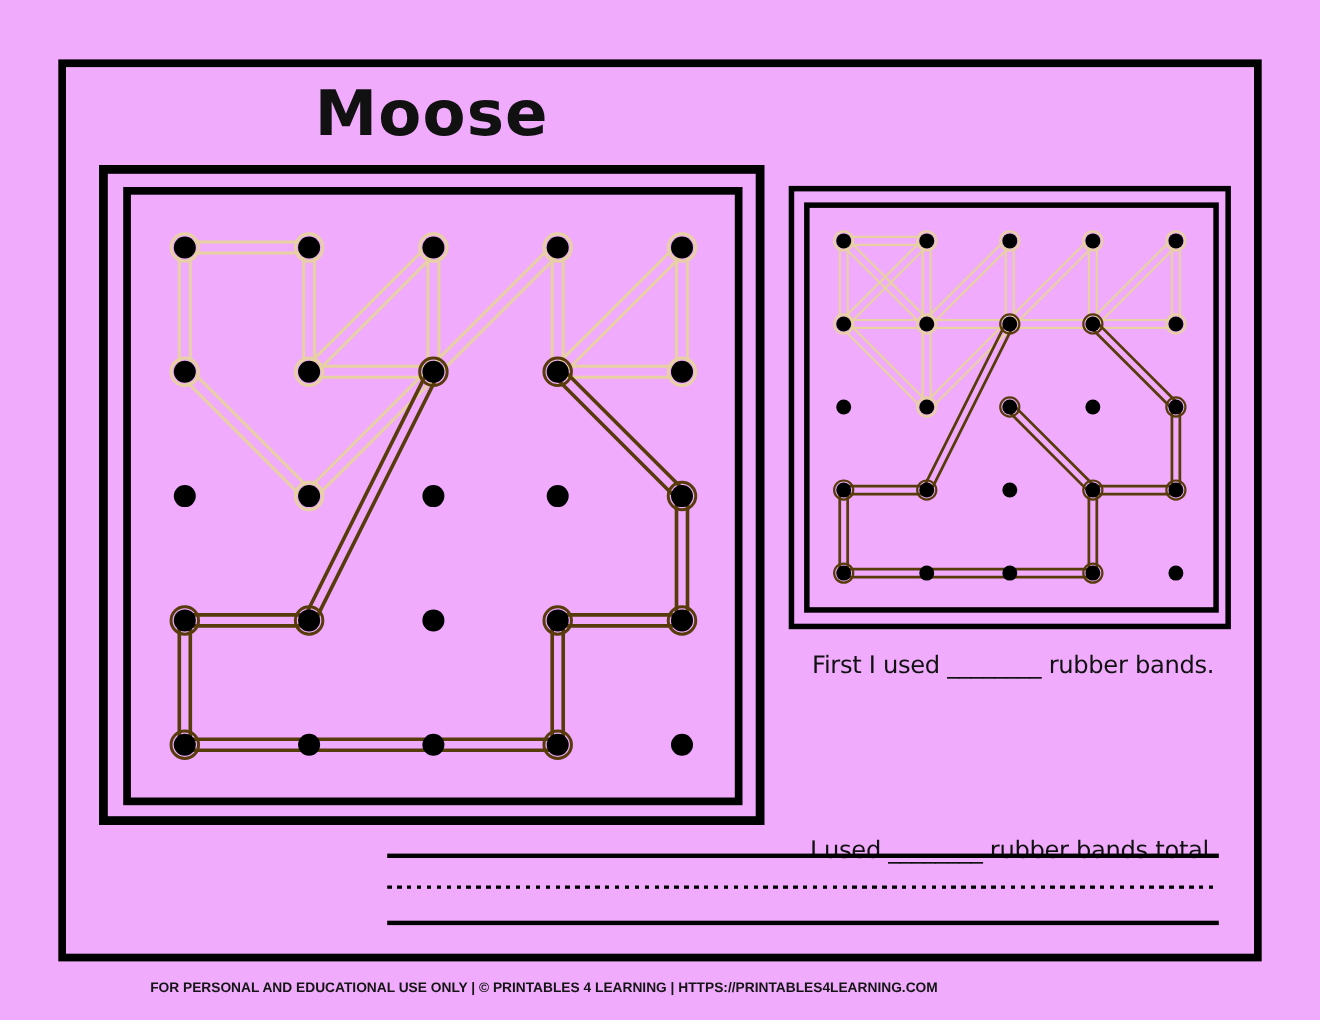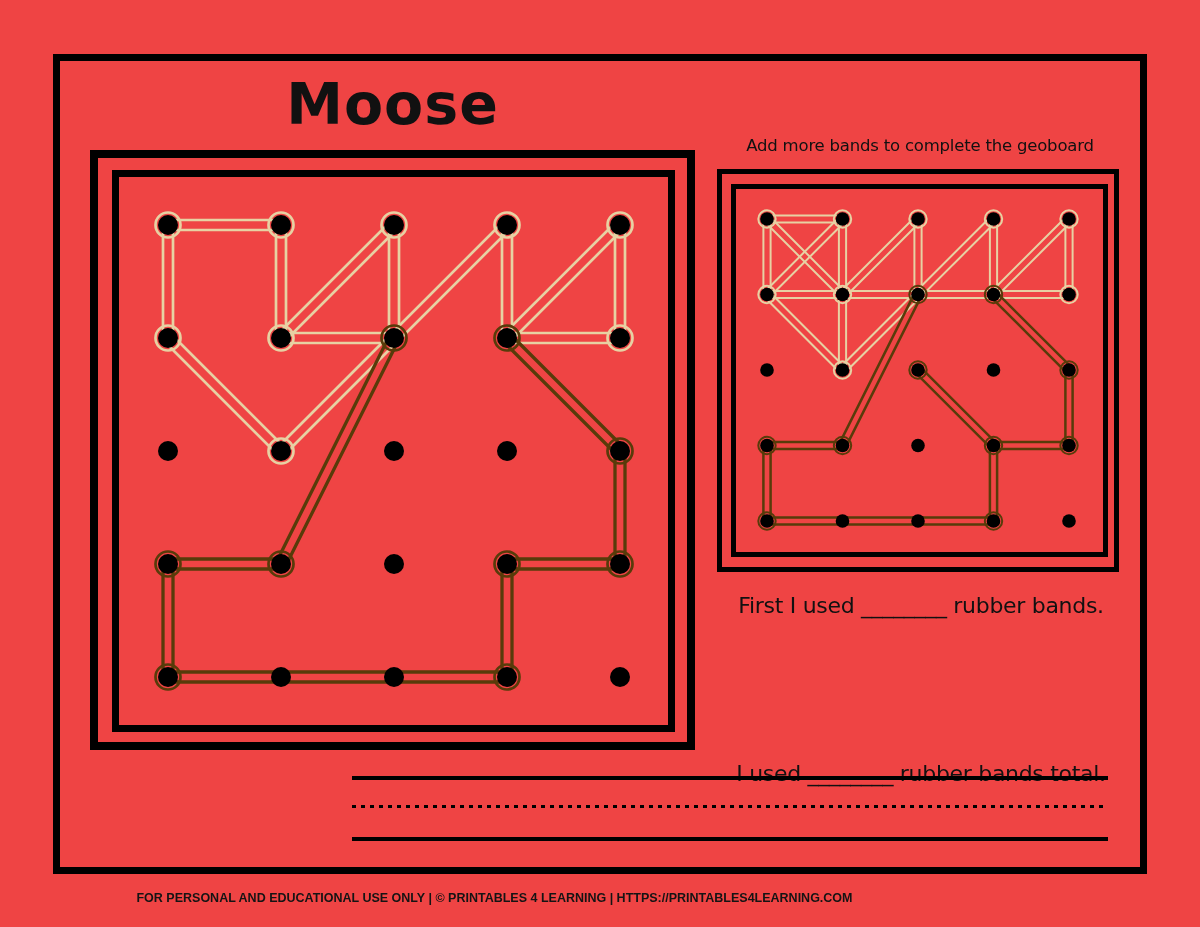--- a/index.html
+++ b/index.html
@@ -1,21 +1,21 @@
 <!DOCTYPE html>
 <html><head>
 <meta charset="utf-8">
 <style>
   * { margin: 0; padding: 0; box-sizing: border-box; }
   html, body { background: #ffffff; }
   .page {
     position: relative;
     width: 1200px;
     height: 927px;
-    background: #ef4444;
+    background: #f0abfc;
     font-family: "DejaVu Sans", sans-serif;
     color: #111;
     overflow: hidden;
   }
   .page-border {
     position: absolute;
     left: 53px; top: 54px;
     width: 1094px; height: 820px;
     border: 7px solid #000;
   }
@@ -175,21 +175,20 @@
       <circle cx="304" cy="414" r="10" fill="#000000"></circle>
       <circle cx="417" cy="414" r="10" fill="#000000"></circle>
       <circle cx="530" cy="414" r="10" fill="#000000"></circle>
       <circle cx="78" cy="527" r="10" fill="#000000"></circle>
       <circle cx="191" cy="527" r="10" fill="#000000"></circle>
       <circle cx="304" cy="527" r="10" fill="#000000"></circle>
       <circle cx="417" cy="527" r="10" fill="#000000"></circle>
       <circle cx="530" cy="527" r="10" fill="#000000"></circle>
     </svg>
 
-  <div class="completed-label">Add more bands to complete the geoboard</div>
   <div class="frame small-outer"></div>
   <div class="frame small-inner"></div>
   <svg id="small-board-svg" class="board-svg" width="402" height="403">
       <line x1="50" y1="53.6" x2="125.5" y2="53.6" stroke="#e7d1a3" stroke-width="2" stroke-linecap="round"></line>
       <line x1="50" y1="46.4" x2="125.5" y2="46.4" stroke="#e7d1a3" stroke-width="2" stroke-linecap="round"></line>
       <line x1="46.4" y1="50" x2="46.4" y2="125.5" stroke="#e7d1a3" stroke-width="2" stroke-linecap="round"></line>
       <line x1="53.6" y1="50" x2="53.6" y2="125.5" stroke="#e7d1a3" stroke-width="2" stroke-linecap="round"></line>
       <line x1="121.9" y1="50" x2="121.9" y2="125.5" stroke="#e7d1a3" stroke-width="2" stroke-linecap="round"></line>
       <line x1="129.1" y1="50" x2="129.1" y2="125.5" stroke="#e7d1a3" stroke-width="2" stroke-linecap="round"></line>
       <line x1="125.5" y1="129.1" x2="201" y2="129.1" stroke="#e7d1a3" stroke-width="2" stroke-linecap="round"></line>

